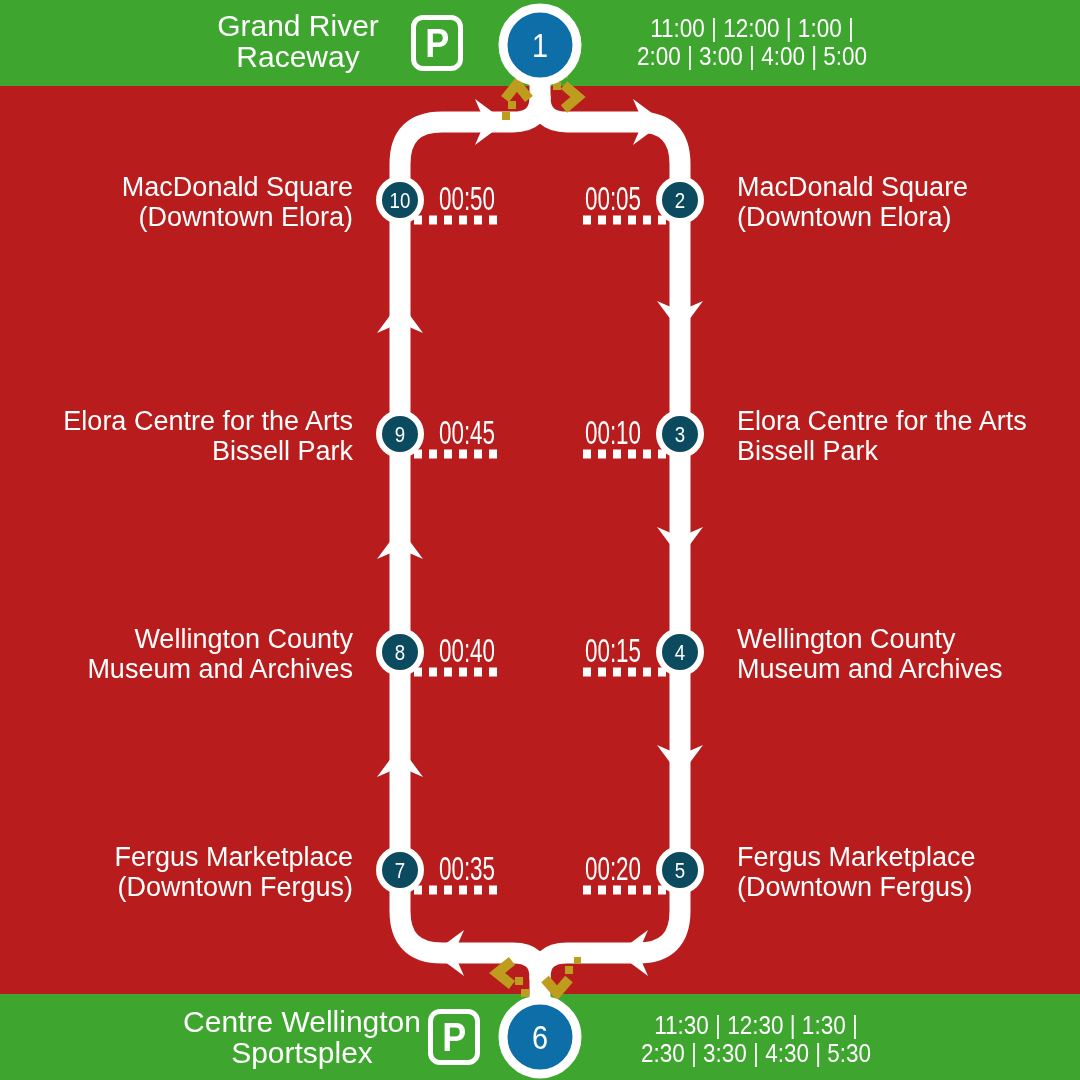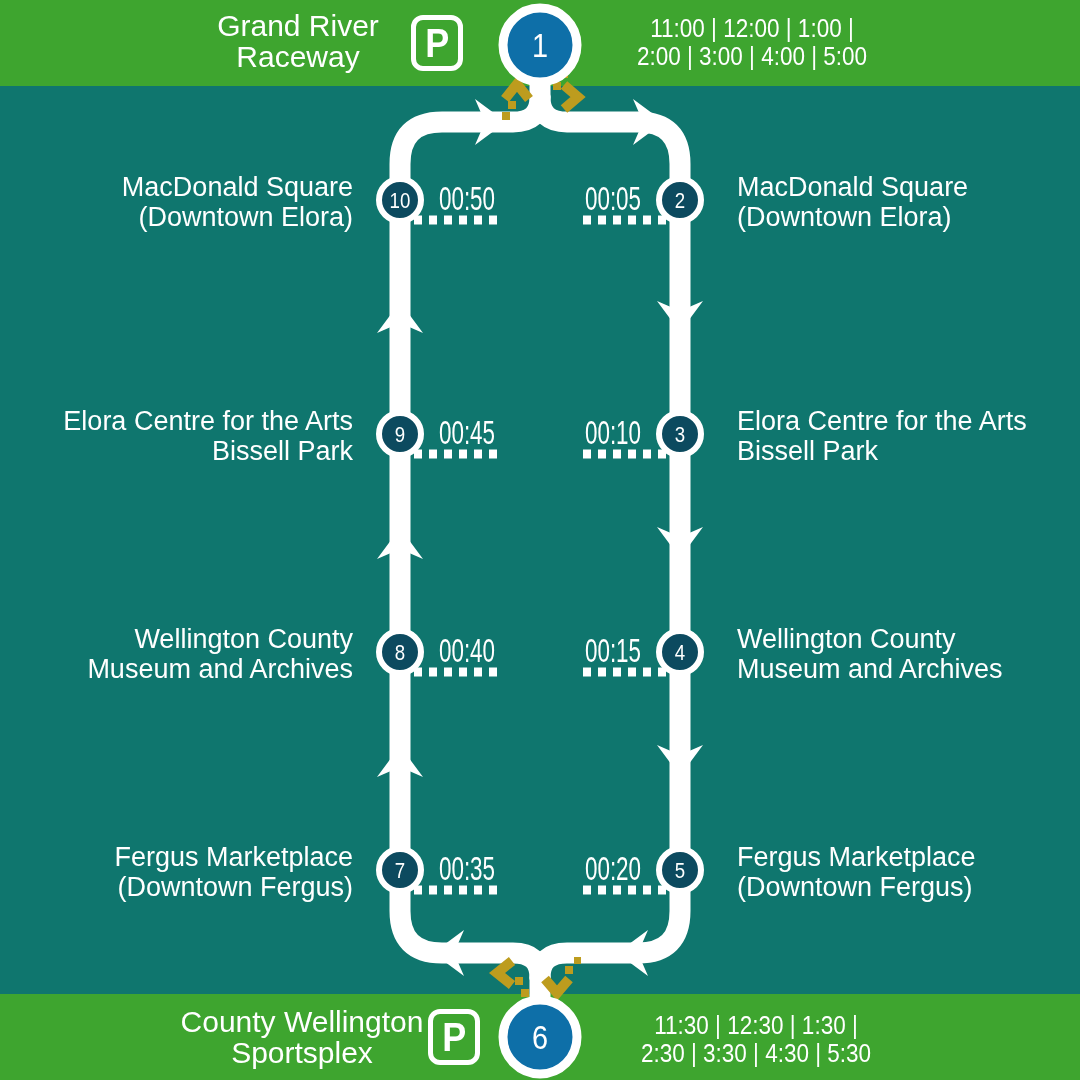--- a/index.html
+++ b/index.html
@@ -1,18 +1,18 @@
 <!DOCTYPE html>
 <html><head>
 <meta charset="utf-8">
 <style>
   html,body{margin:0;padding:0;background:#333;}
   #stage{
     position:relative;width:1080px;height:1080px;overflow:hidden;
-    background:#0f766e;
+    background:#b91c1c;
     font-family:"Liberation Sans",sans-serif;
   }
   .banner{position:absolute;left:0;width:1080px;height:86px;background:#3EA52F;}
   #banner-top{top:0;}
   #banner-bottom{top:994px;}
   .banner-title{
     position:absolute;width:420px;text-align:center;color:#fff;
     font-size:30px;line-height:31px;white-space:pre-line;z-index:3;
   }
   #title-top{left:88px;top:10px;}
@@ -47,21 +47,21 @@
 </head>
 <body>
 
 <div id="stage">
 
   <div class="banner" id="banner-top"></div>
   <div class="banner" id="banner-bottom"></div>
 
   <div class="banner-title" id="title-top">Grand River
 Raceway</div>
-  <div class="banner-title" id="title-bottom">County Wellington
+  <div class="banner-title" id="title-bottom">Centre Wellington
 Sportsplex</div>
 
   <div class="p-sign" id="p-top">
     <span>P</span>
   </div>
   <div class="p-sign" id="p-bottom">
     <span>P</span>
   </div>
 
   <div class="schedule" id="schedule-top">11:00 | 12:00 | 1:00 |

